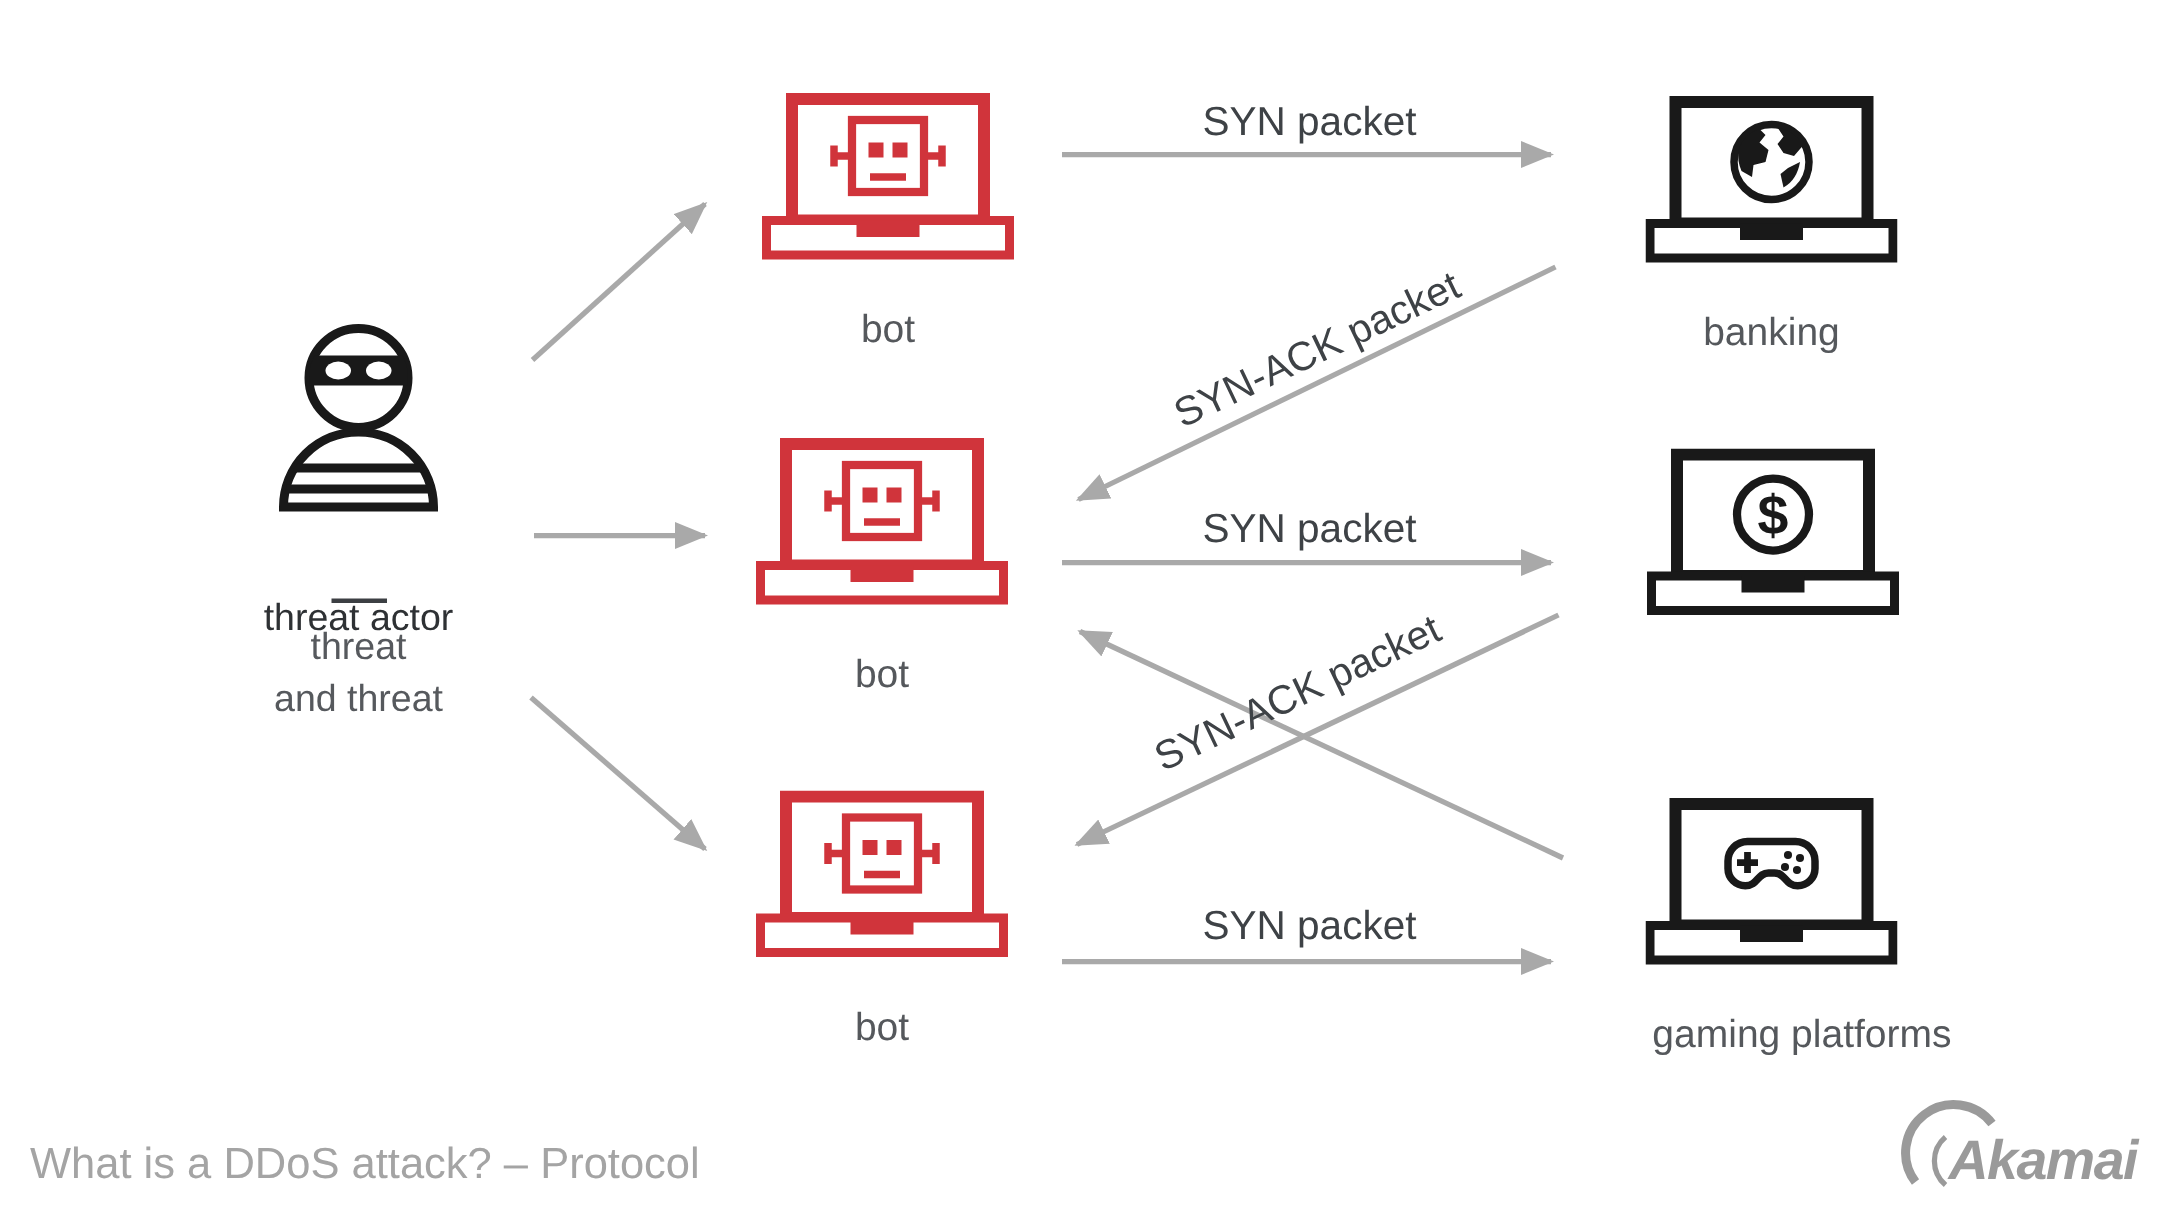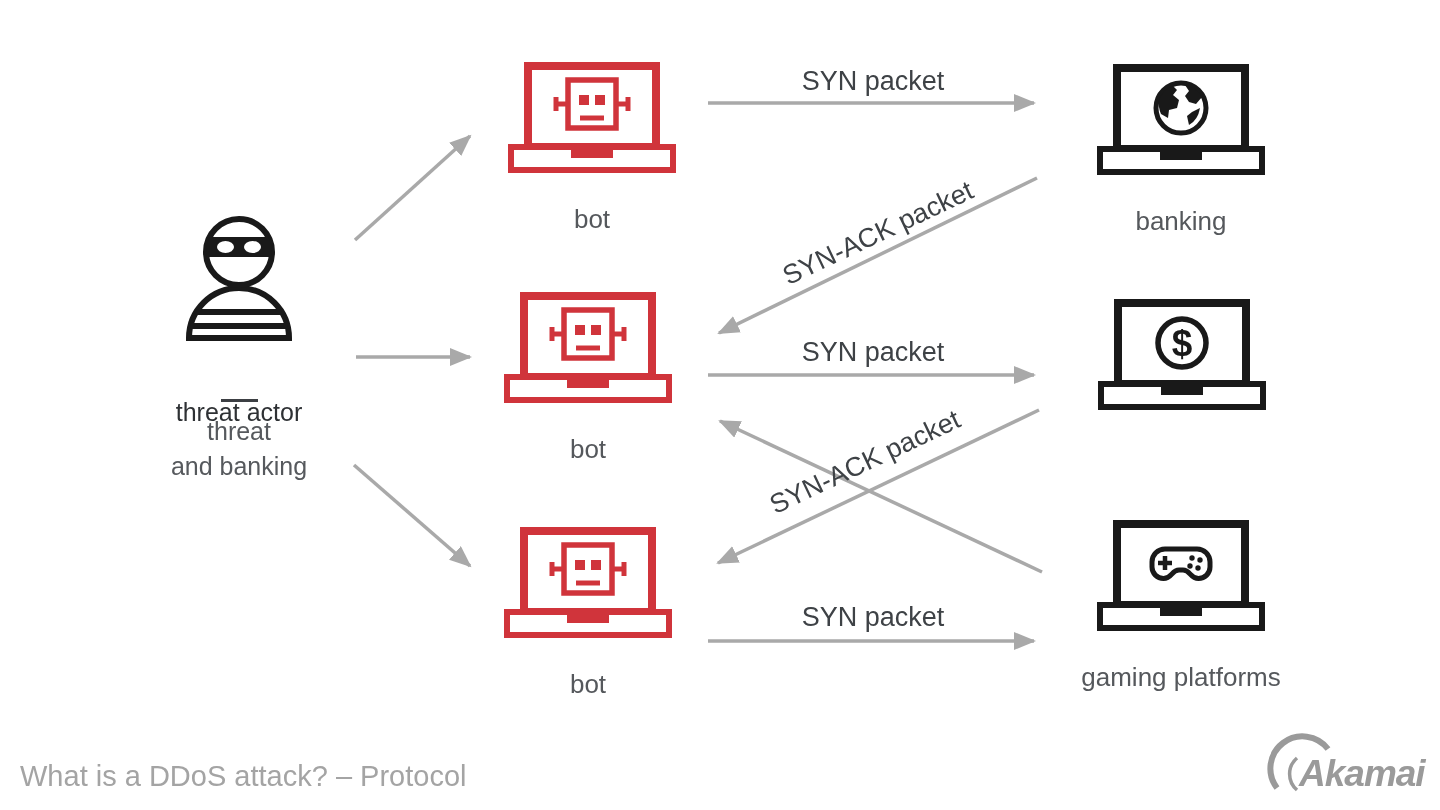--- a/index.html
+++ b/index.html
@@ -72,21 +72,21 @@
   <g clip-path="url(#headclip)">
     <rect x="20" y="35" width="80" height="20" fill="#191919"></rect>
   </g>
   <ellipse cx="46.5" cy="45" rx="8.5" ry="6" fill="#ffffff"></ellipse>
   <ellipse cx="73.5" cy="45" rx="8.5" ry="6" fill="#ffffff"></ellipse>
 </svg>
 <div class="actor-label">threat actor</div>
 <div class="actor-dash"></div>
 <div class="actor-sub">
   <div>threat</div>
-  <div>and banking</div>
+  <div>and threat</div>
 </div>
 
 <div class="device" style="left:472px;top:62px;">
   <svg width="168" height="112" viewBox="0 0 168 112">
     <rect x="20" y="4" width="128" height="81" fill="#ffffff" stroke="#d0343b" stroke-width="8"></rect>
     <rect x="3" y="85" width="162" height="23" fill="#ffffff" stroke="#d0343b" stroke-width="6"></rect>
     <rect x="63" y="85" width="42" height="11" fill="#d0343b"></rect>
     <g>
       <rect x="60" y="18" width="48" height="48" fill="none" stroke="#d0343b" stroke-width="5.5"></rect>
       <rect x="71" y="33" width="10" height="10" fill="#d0343b"></rect>
@@ -159,21 +159,21 @@
     <rect x="20" y="4" width="128" height="81" fill="#ffffff" stroke="#191919" stroke-width="8"></rect>
     <rect x="3" y="85" width="162" height="23" fill="#ffffff" stroke="#191919" stroke-width="6"></rect>
     <rect x="63" y="85" width="42" height="11" fill="#191919"></rect>
     <g>
       <circle cx="84" cy="44" r="24" fill="none" stroke="#191919" stroke-width="5.5"></circle>
       <text x="84" y="57" text-anchor="middle" font-size="37" font-weight="bold" fill="#191919" font-family="'Liberation Sans',sans-serif">$</text>
     </g>
   </svg>
 </div>
 
-<div class="device" style="left:1061px;top:520px;">
+<div class="device" style="left:1061px;top:532px;text-align:right;">
   <svg width="168" height="112" viewBox="0 0 168 112">
     <rect x="20" y="4" width="128" height="81" fill="#ffffff" stroke="#191919" stroke-width="8"></rect>
     <rect x="3" y="85" width="162" height="23" fill="#ffffff" stroke="#191919" stroke-width="6"></rect>
     <rect x="63" y="85" width="42" height="11" fill="#191919"></rect>
     <g>
       <path d="M55,42 a13,13 0 0 1 13,-13 h32 a13,13 0 0 1 13,13 v5 a11.5,11.5 0 0 1 -11.5,11.5 c-8.5,0 -8,-8.5 -15.5,-8.5 h-4 c-7.5,0 -7,8.5 -15.5,8.5 a11.5,11.5 0 0 1 -11.5,-11.5 z" fill="none" stroke="#191919" stroke-width="5"></path>
       <line x1="61" y1="43" x2="75" y2="43" stroke="#191919" stroke-width="4.5"></line>
       <line x1="68" y1="36" x2="68" y2="50" stroke="#191919" stroke-width="4.5"></line>
       <circle cx="95" cy="38" r="2.7" fill="#191919"></circle>
       <circle cx="103" cy="40" r="2.7" fill="#191919"></circle>

